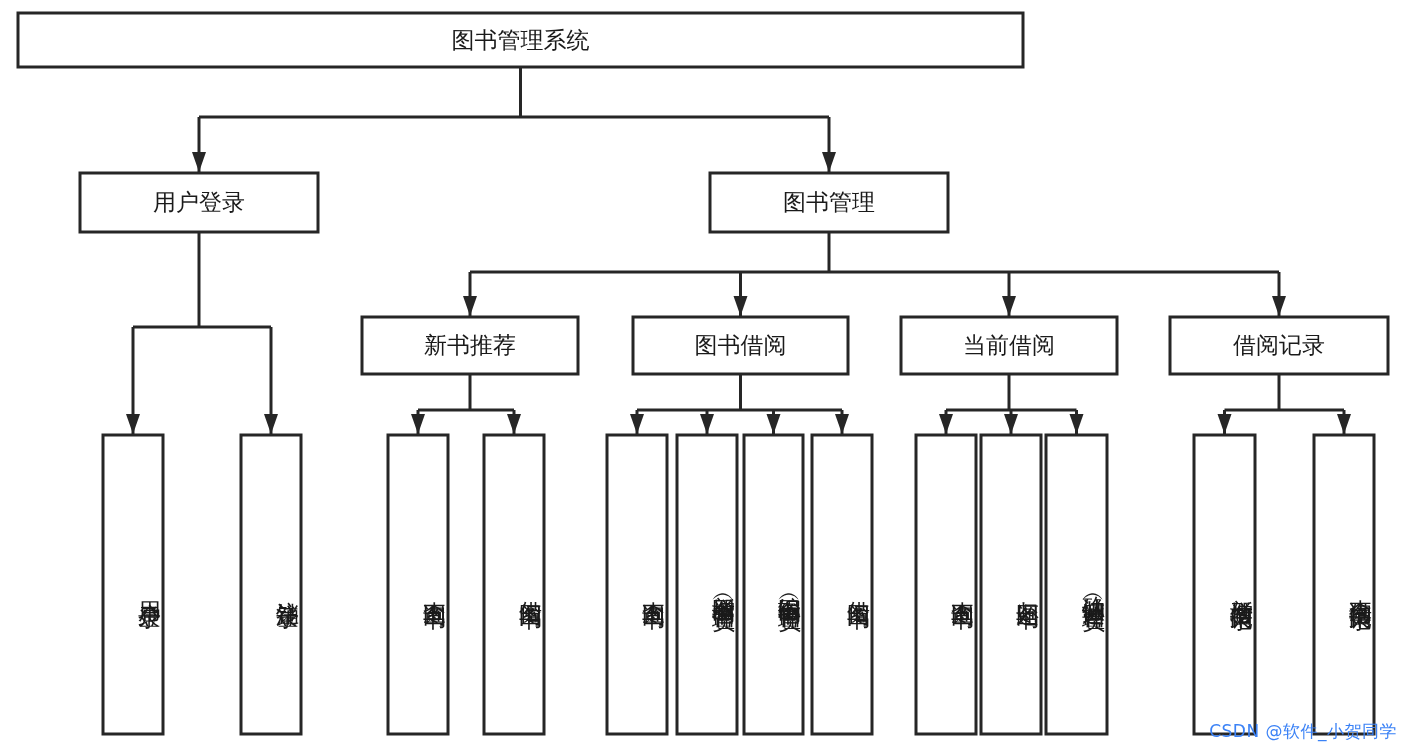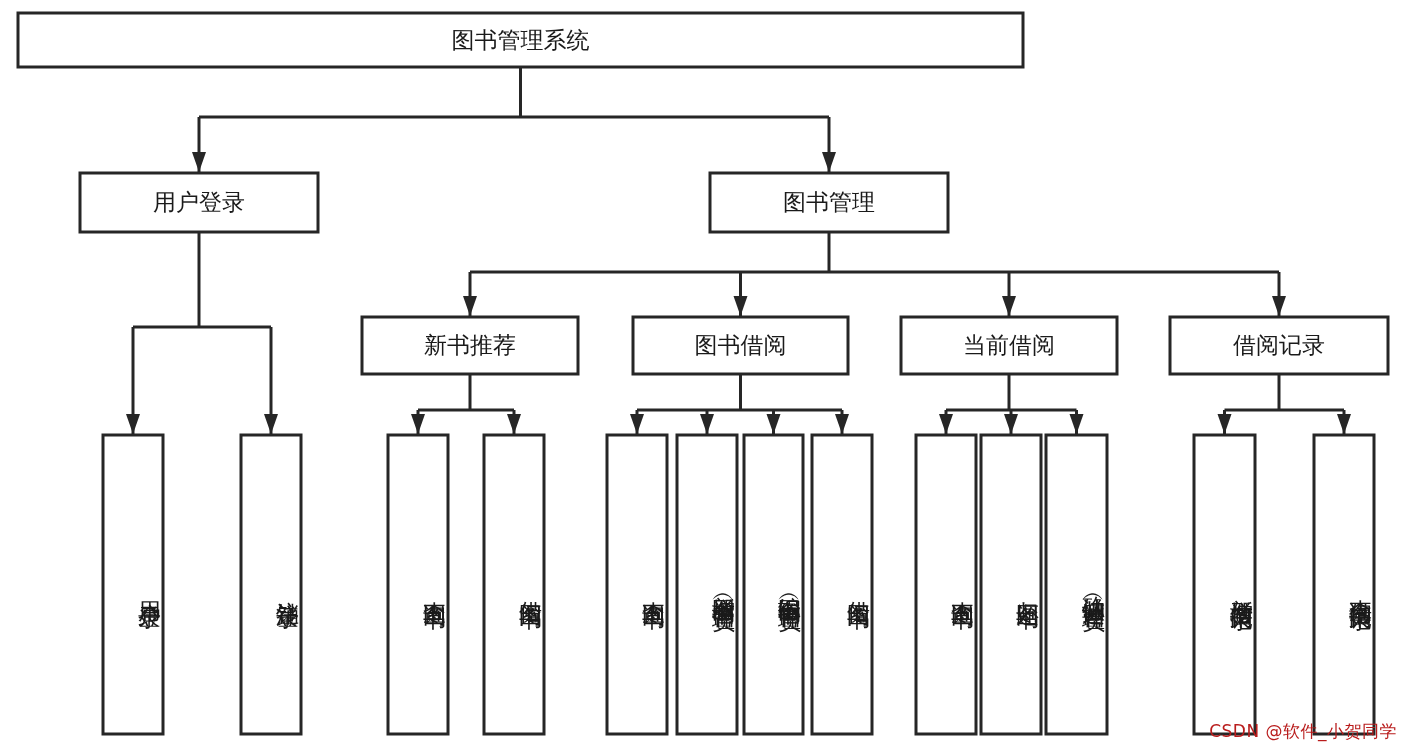--- a/index.html
+++ b/index.html
@@ -31,21 +31,21 @@
     color:#1a1a1a;
     font-family:"DejaVu Sans","Liberation Sans",sans-serif;
     white-space:nowrap;
     pointer-events:none;
     user-select:none;
   }
   .watermark{
     position:absolute;
     right:8px;bottom:4px;
     font-size:17px;
-    color:#b91c1c;
+    color:#3b82f6;
     font-family:"DejaVu Sans","Liberation Sans",sans-serif;
     letter-spacing:0.5px;
     white-space:nowrap;
   }
 </style>
 </head>
 <body>
 
 <div id="diagram-root">
 

